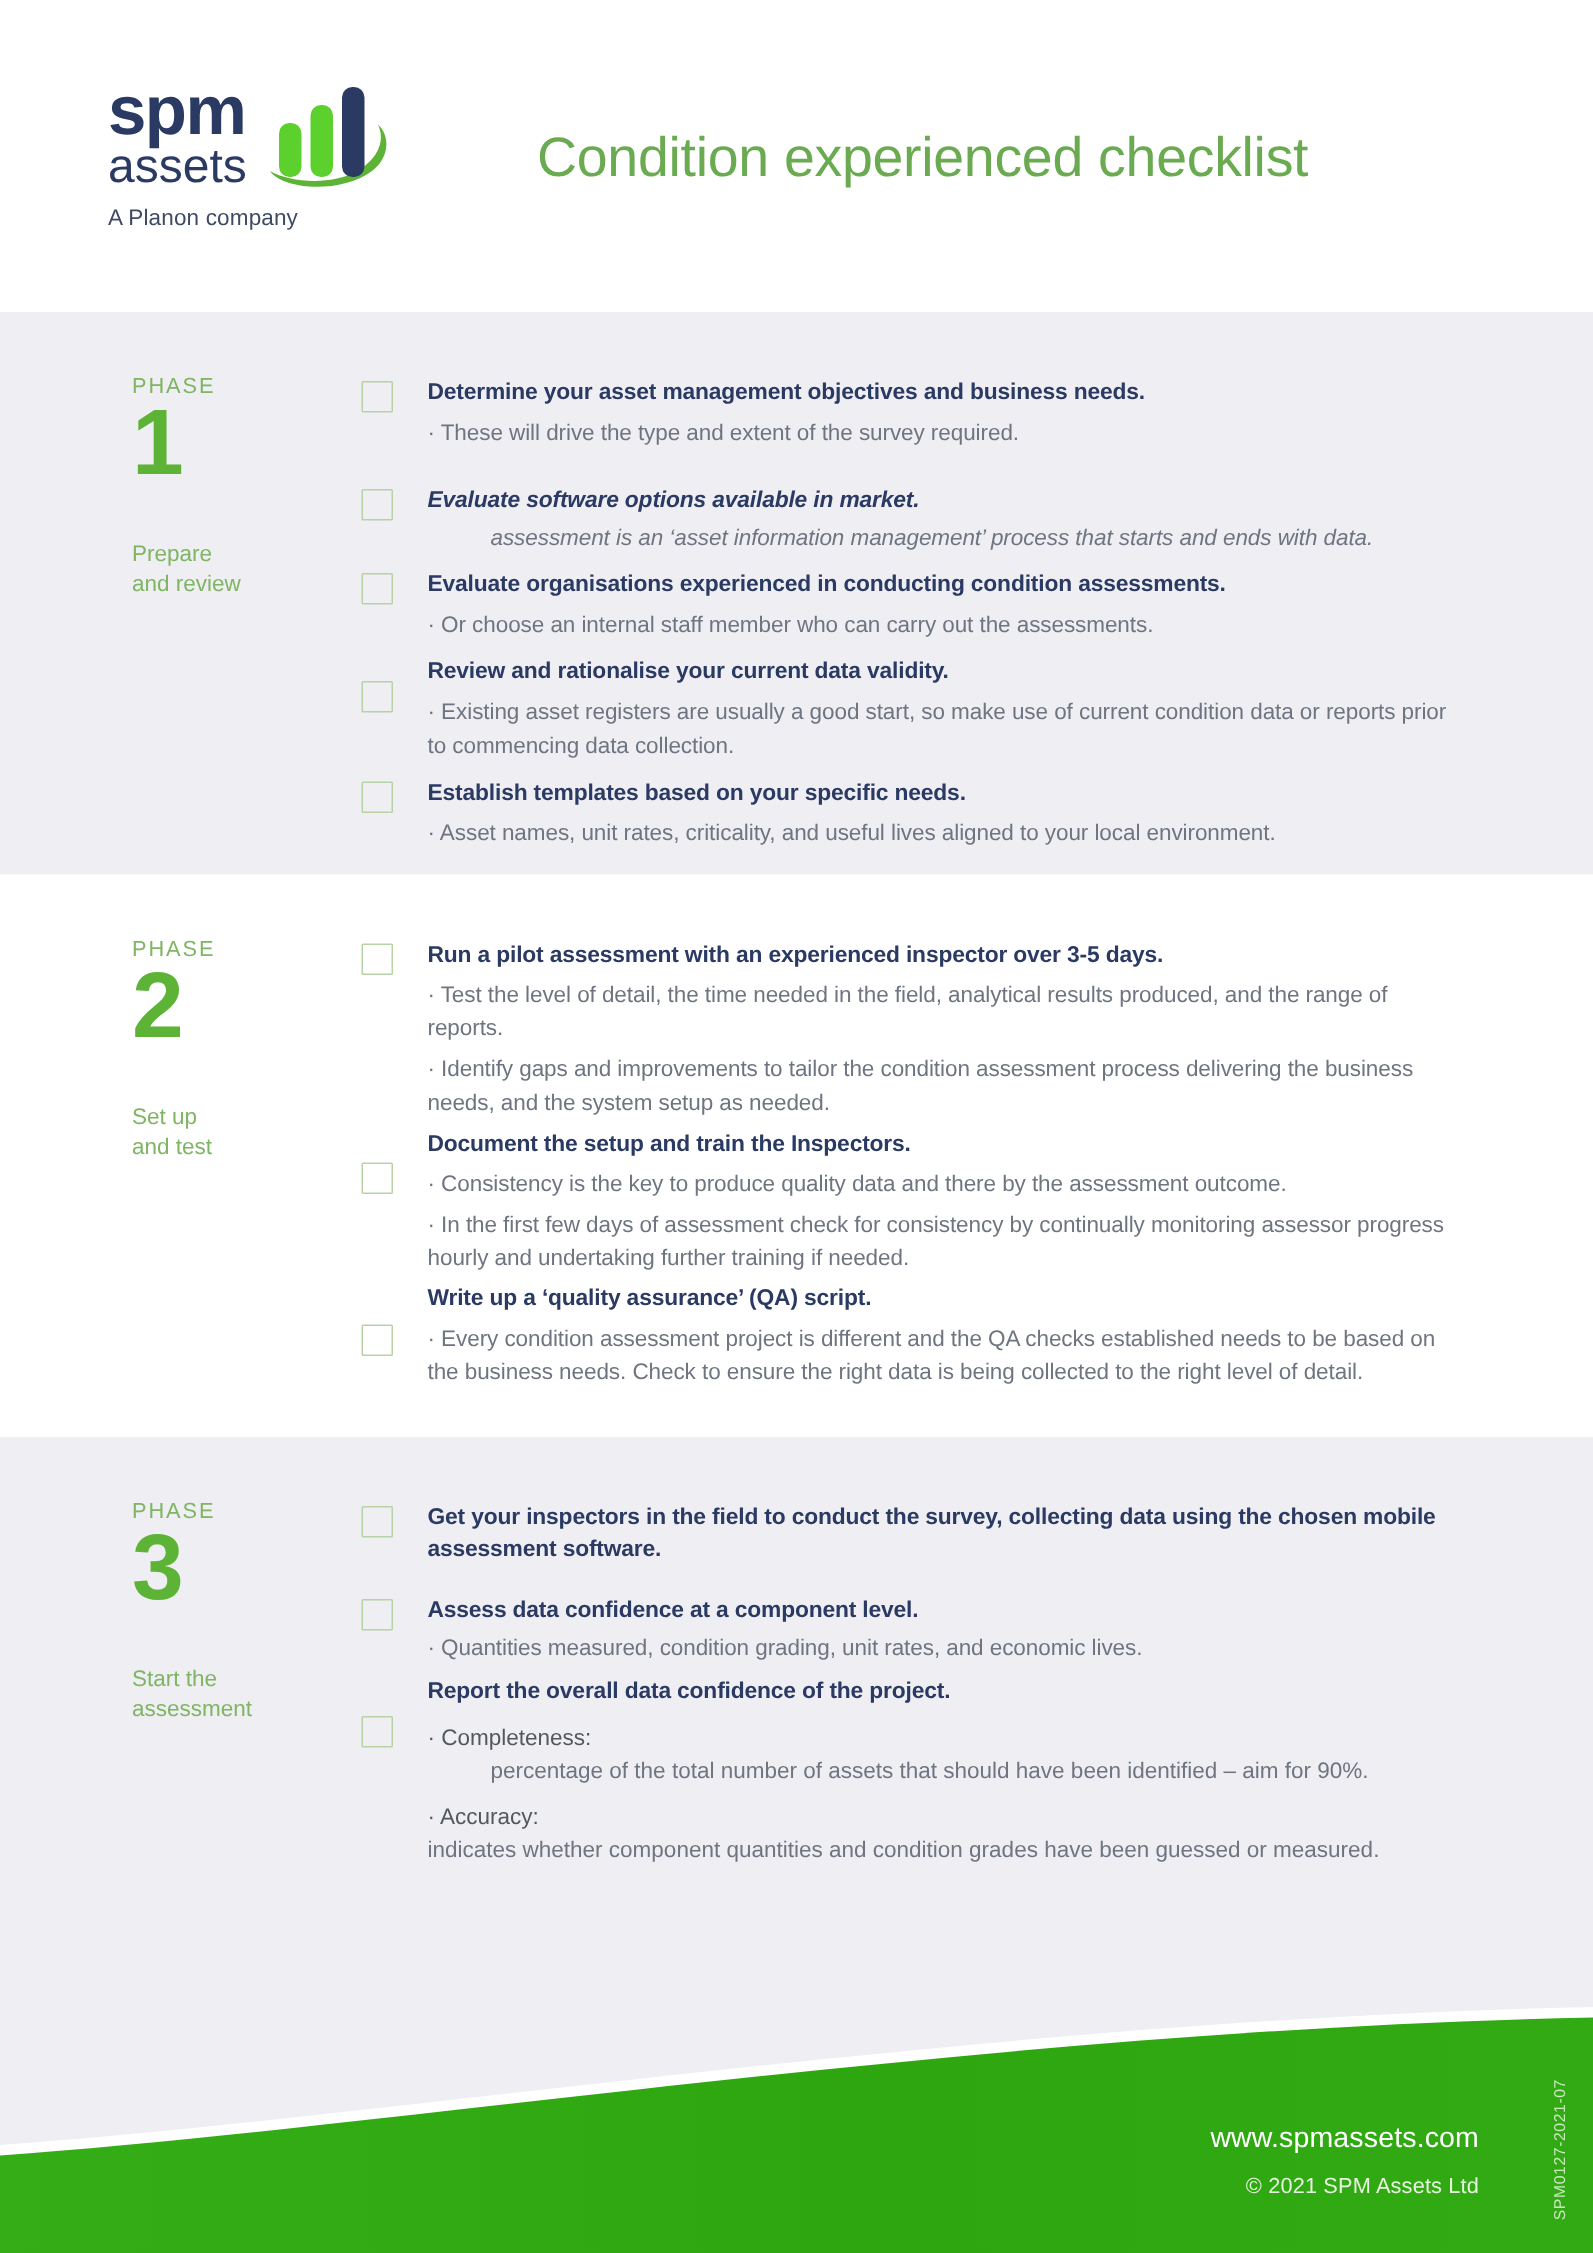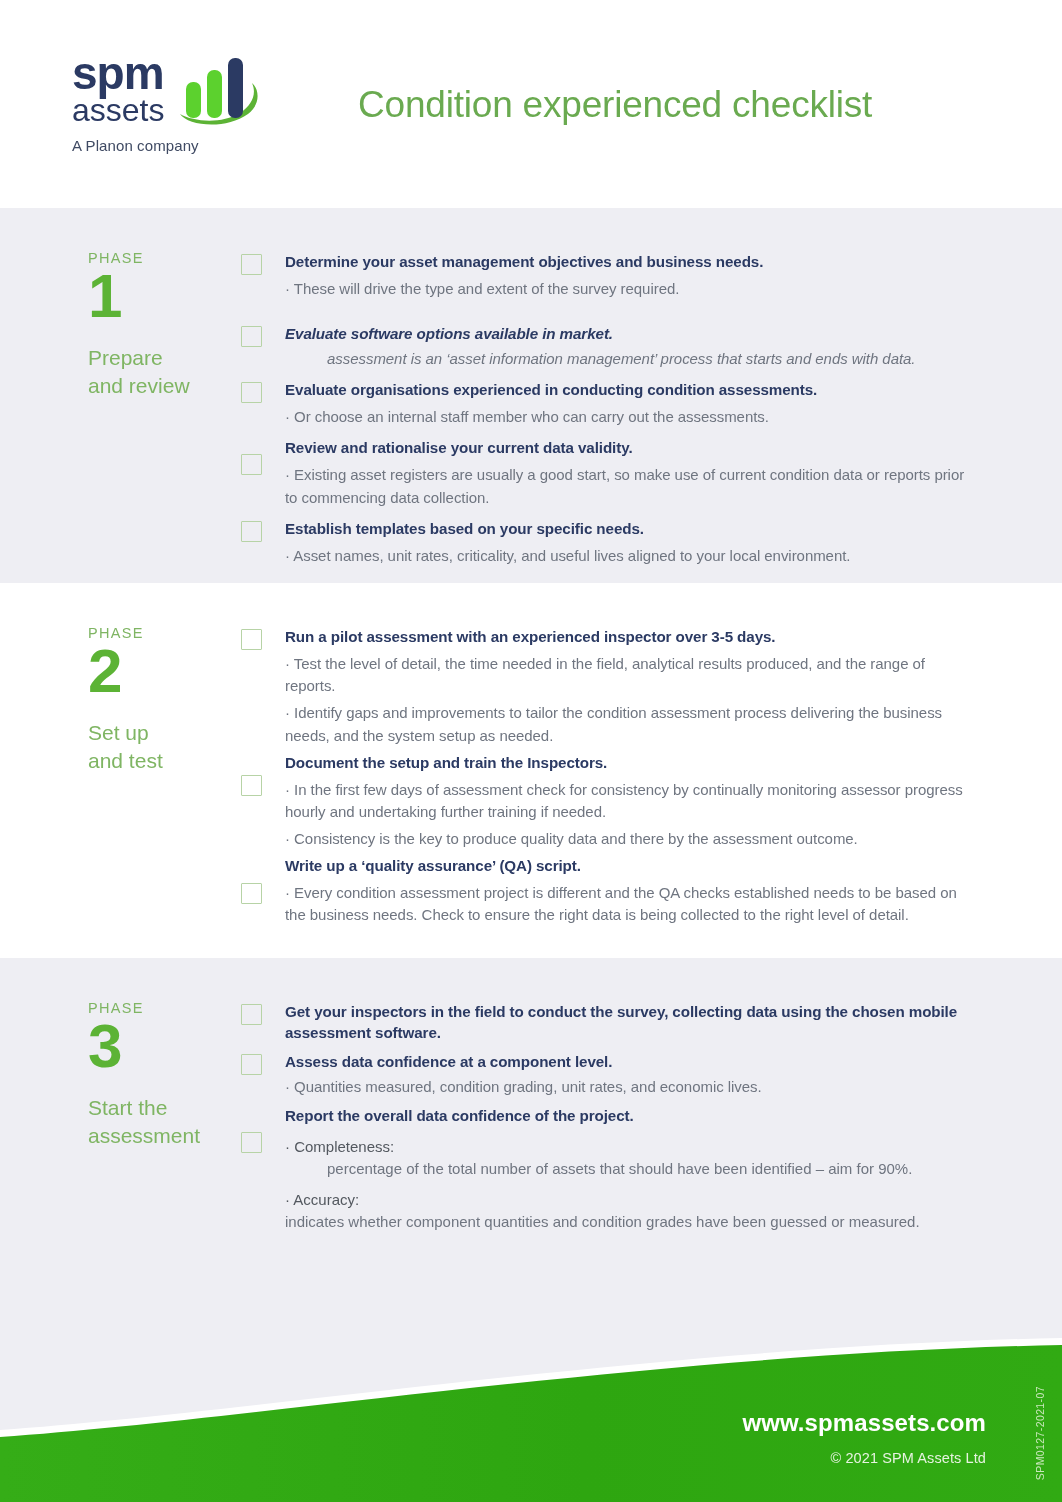--- a/index.html
+++ b/index.html
@@ -116,22 +116,22 @@
   .phase-num {
     font-size: 62px;
     line-height: 0.92;
     color: #5cb335;
     font-weight: 700;
     margin-top: 1px;
     letter-spacing: -1px;
   }
 
   .phase-name {
-    margin-top: 20px;
-    font-size: 21px;
+    margin-top: 36px;
+    font-size: 15px;
     color: #7fb563;
     line-height: 1.33;
     font-weight: 400;
   }
 
   .phase-right {
     flex: 1;
     padding-top: 28px;
     padding-right: 72px;
     position: relative;
@@ -208,22 +208,22 @@
   .footer svg { display: block; }
 
   .footer-links {
     position: absolute;
     right: 76px;
     bottom: 36px;
     text-align: right;
   }
 
   .footer-url {
-    font-size: 24px;
-    font-weight: 700;
+    font-size: 19px;
+    font-weight: 400;
     color: #ffffff;
     letter-spacing: 0.1px;
   }
 
   .footer-copy {
     font-size: 14.5px;
     color: #e6f3e0;
     margin-top: 13px;
     letter-spacing: 0.1px;
   }
@@ -342,22 +342,22 @@
       <div class="bullets">
         <div class="bullet" style="margin-left:-44px;padding-left:44px;">· Test the level of detail, the time needed in the field, analytical results produced, and the range of reports.</div>
         <div class="bullet" style="margin-left:-44px;padding-left:44px;">· Identify gaps and improvements to tailor the condition assessment process delivering the business needs, and the system setup as needed.</div>
       </div>
     </div>
 
     <div class="item" style="margin-top:6px;">
       <span class="checkbox" style="top:22px;"></span>
       <div class="item-head">Document the setup and train the Inspectors.</div>
       <div class="bullets">
+        <div class="bullet" style="margin-left:-44px;padding-left:44px;">· Consistency is the key to produce quality data and there by the assessment outcome.</div>
         <div class="bullet" style="margin-left:-44px;padding-left:44px;">· In the first few days of assessment check for consistency by continually monitoring assessor progress hourly and undertaking further training if needed.</div>
-        <div class="bullet" style="margin-left:-44px;padding-left:44px;">· Consistency is the key to produce quality data and there by the assessment outcome.</div>
       </div>
     </div>
 
     <div class="item" style="margin-top:6px;">
       <span class="checkbox" style="top:27px;"></span>
       <div class="item-head">Write up a ‘quality assurance’ (QA) script.</div>
       <div class="bullets">
         <div class="bullet" style="margin-left:-44px;padding-left:44px;">· Every condition assessment project is different and the QA checks established needs to be based on the business needs. Check to ensure the right data is being collected to the right level of detail.</div>
       </div>
     </div>
@@ -375,21 +375,21 @@
     </div>
   </div>
 
   <div class="phase-right">
 
     <div class="item">
       <span class="checkbox"></span>
       <div class="item-head">Get your inspectors in the field to conduct the survey, collecting data using the chosen mobile assessment software.</div>
     </div>
 
-    <div class="item" style="margin-top:8px;">
+    <div class="item" style="margin-top:20px;">
       <span class="checkbox"></span>
       <div class="item-head">Assess data confidence at a component level.</div>
       <div class="bullets">
         <div class="bullet tight">· Quantities measured, condition grading, unit rates, and economic lives.</div>
       </div>
     </div>
 
     <div class="item" style="margin-top:8px;">
       <span class="checkbox" style="top:26px;"></span>
       <div class="item-head">Report the overall data confidence of the project.</div>

